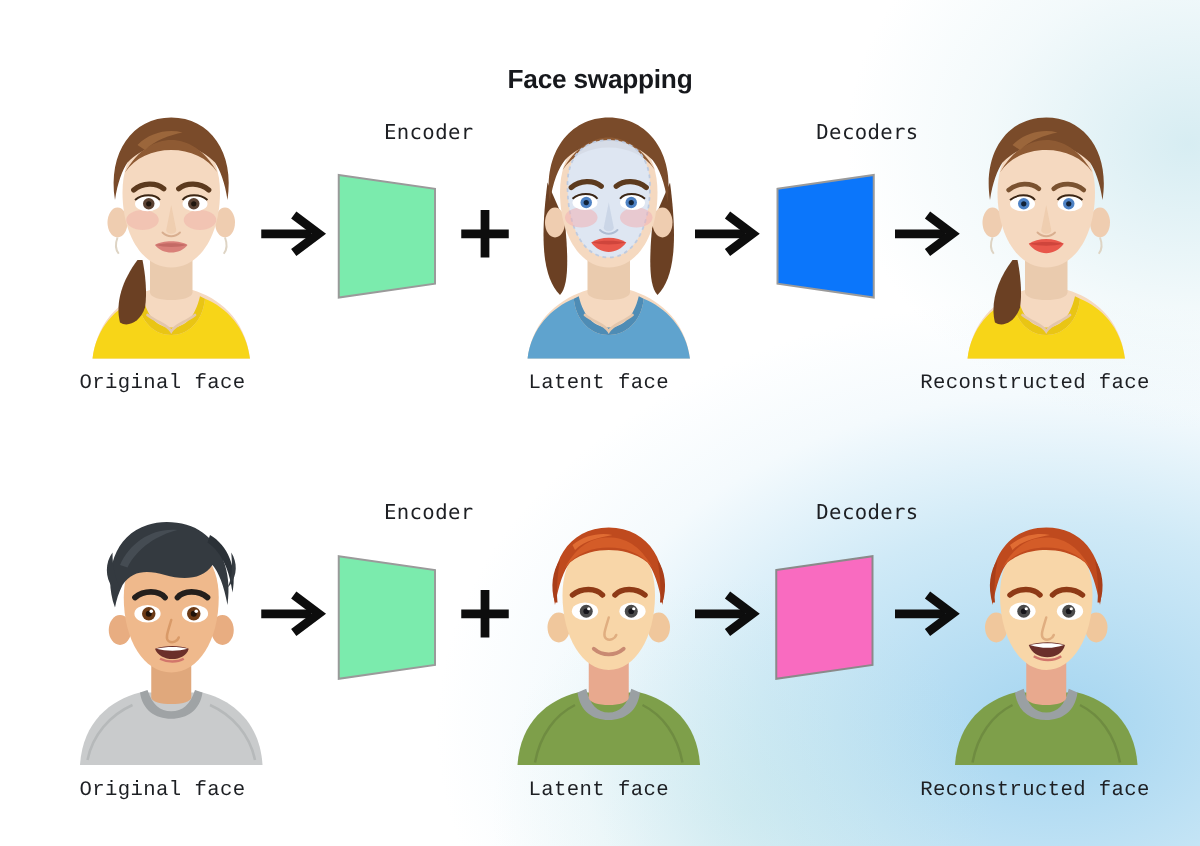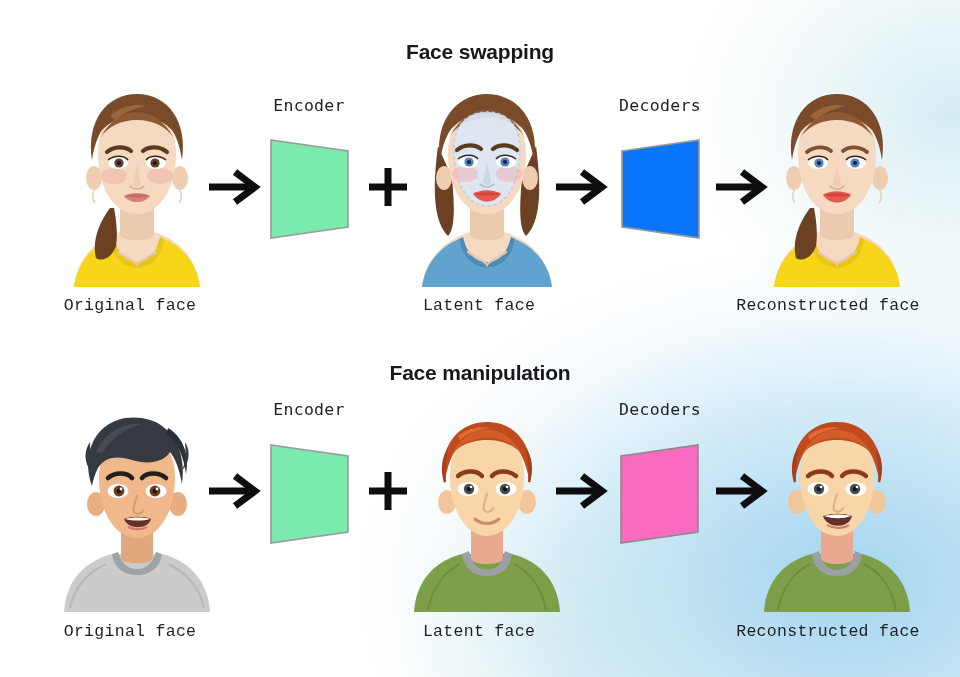--- a/index.html
+++ b/index.html
@@ -63,20 +63,21 @@
   }
   .stage-label {
     position: absolute;
     text-align: center;
     font-family: "DejaVu Sans Mono", monospace;
     font-size: 16.5px;
     color: #1d1f23;
     letter-spacing: 0.3px;
     white-space: nowrap;
     transform: translateX(-50%);
+    margin-left: 34px;
   }
 
   
   .arrow {
     position: absolute;
     width: 62px;
     height: 46px;
   }
   .plus {
     position: absolute;
@@ -97,21 +98,21 @@
 </style>
 </head>
 <body>
 
 <div id="diagram">
 
   <div class="bg-wash wash-blue"></div>
   <div class="bg-wash wash-teal"></div>
   <div class="bg-wash wash-mint"></div>
 
-  <div class="row-title" style="top:40px;">Face swapping</div>
+  <div class="row-title" style="top:52px;">Face swapping</div>
 
   <div class="figure" style="left:48px; top:82px;">
     <svg width="178" height="205" viewBox="0 0 178 205">
 
       <path d="M26 205 C30 172 52 156 72 150 L106 150 C126 156 148 172 152 205 Z" fill="#F5D9C0"></path>
       <path d="M26 205 C29 180 45 164 62 157 C64 176 76 186 89 186 C102 186 114 176 116 157 C133 164 149 180 152 205 Z" fill="#F7D518"></path>
       <path d="M62 157 C64 176 76 186 89 186 C102 186 114 176 116 157 L112 155 C108 172 100 180 89 180 C78 180 70 172 66 155 Z" fill="#E9C514"></path>
       <path d="M70 170 C78 176 86 178 89 183 C92 178 100 176 108 170" fill="none" stroke="#E3C6AC" stroke-width="2.2" stroke-linecap="round"></path>
 
       <path d="M72 124 L72 152 C72 160 106 160 106 152 L106 124 Z" fill="#EACBAE"></path>
@@ -274,21 +275,20 @@
       <path d="M98 78 C102 73 112 73 118 78" fill="none" stroke="#3B2615" stroke-width="1.6"></path>
       <path d="M89 82 L85 102 C85 106 93 106 93 102 Z" fill="#EDCBAD" opacity="0.85"></path>
       <path d="M82 104 C86 108 92 108 96 104" fill="none" stroke="#D8AE8F" stroke-width="1.5" stroke-linecap="round"></path>
 
       <path d="M75 113 C82 108 96 108 103 113 C96 123 82 123 75 113 Z" fill="#E8574B"></path>
       <path d="M75 113 C84 111 94 111 103 113 C94 115 84 115 75 113 Z" fill="#CF453C"></path>
     </svg>
   </div>
   <div class="caption" style="left:828px; top:296px;">Reconstructed face</div>
 
-  <div class="row-title" style="top:361px;">Face manipulation</div>
 
   <div class="figure" style="left:48px; top:412px;">
     <svg width="178" height="200" viewBox="0 0 178 200">
 
       <path d="M16 200 C18 166 40 148 64 142 L114 142 C138 148 160 166 162 200 Z" fill="#C9CBCC"></path>
       <path d="M64 142 C66 156 76 163 89 163 C102 163 112 156 114 142 L108 140 C104 152 98 157 89 157 C80 157 74 152 70 140 Z" fill="#9FA3A5"></path>
       <path d="M22 196 C26 176 40 160 58 152" fill="none" stroke="#B6B9BA" stroke-width="2"></path>
       <path d="M156 196 C152 176 138 160 120 152" fill="none" stroke="#B6B9BA" stroke-width="2"></path>
 
       <path d="M73 116 L73 146 C73 153 105 153 105 146 L105 116 Z" fill="#E0A87C"></path>

